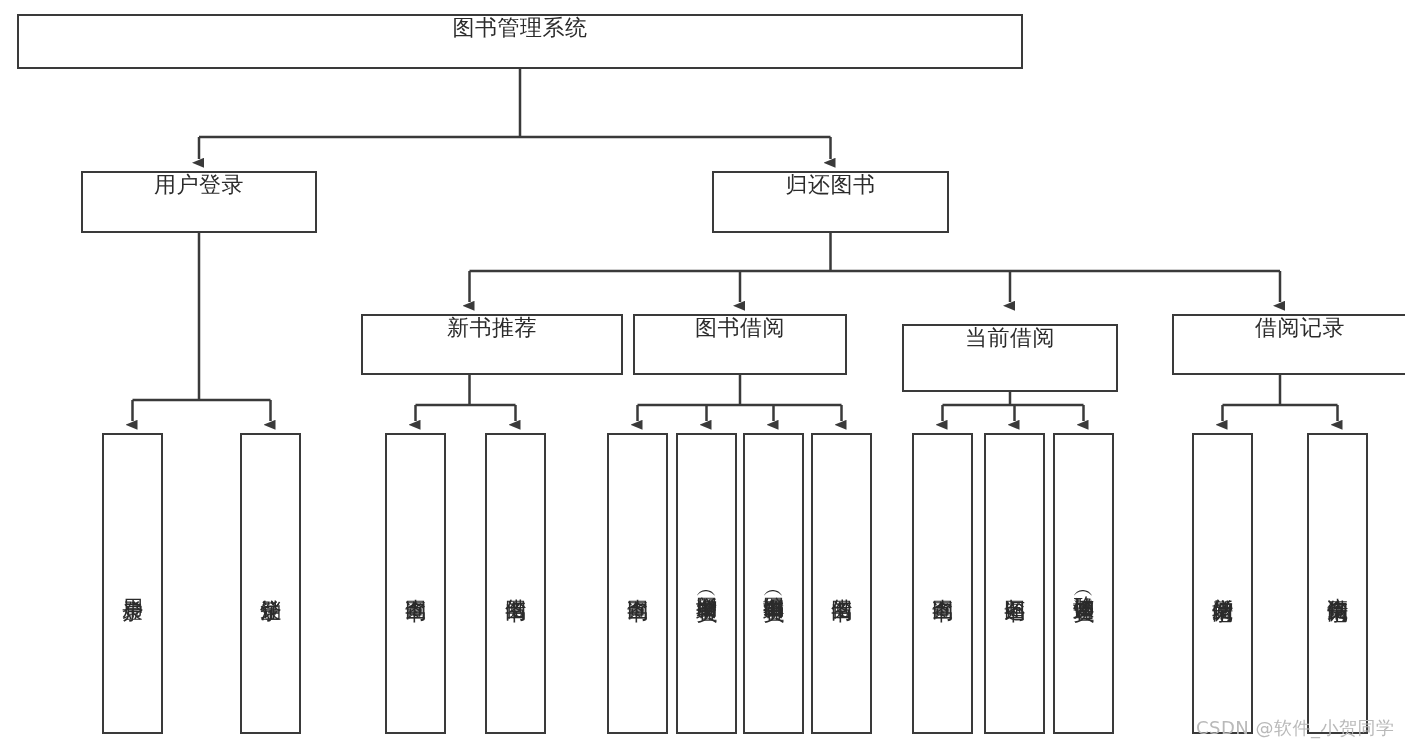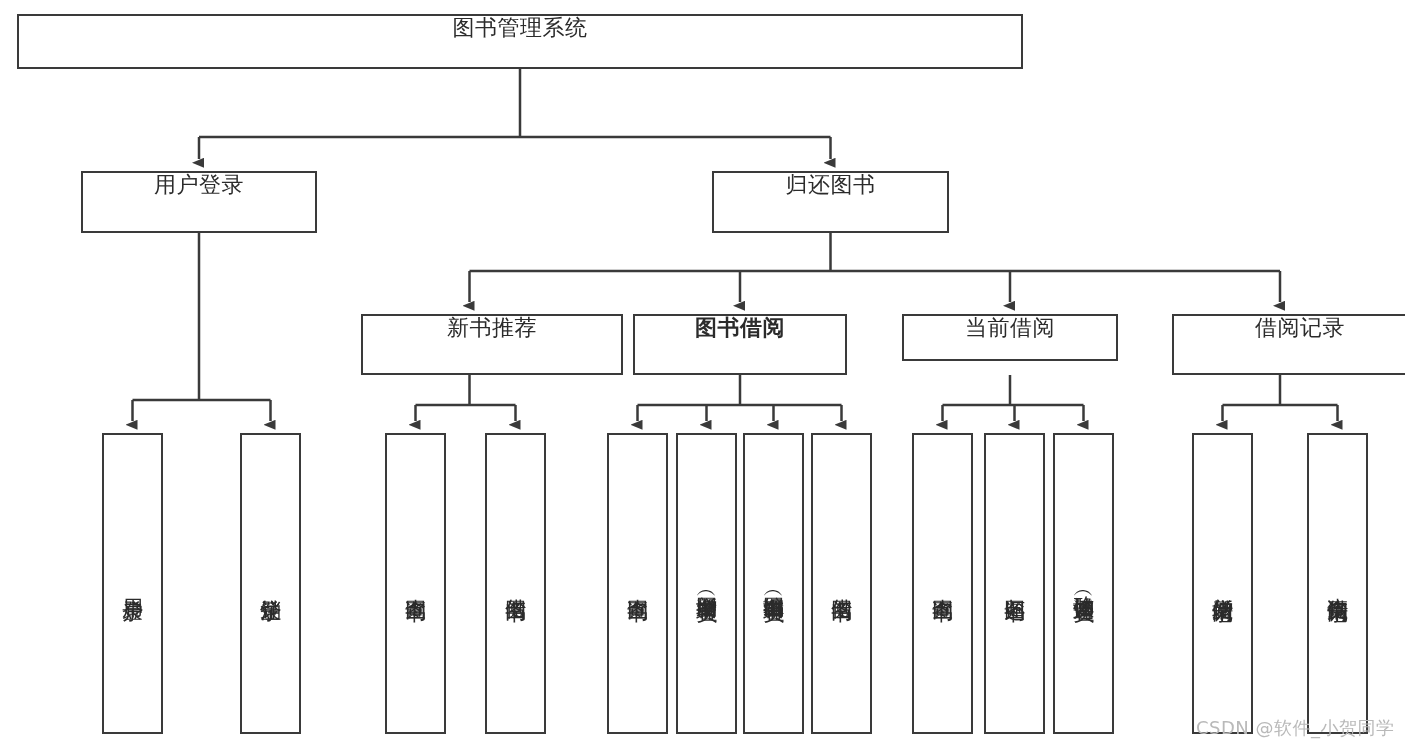--- a/index.html
+++ b/index.html
@@ -108,24 +108,24 @@
       </div>
       <div class="node" style="left: 81px; top: 171px; width: 236px; height: 62px;">
         <span class="node-label">用户登录</span>
       </div>
       <div class="node" style="left: 712px; top: 171px; width: 237px; height: 62px;">
         <span class="node-label">归还图书</span>
       </div>
       <div class="node" style="left: 361px; top: 314px; width: 262px; height: 61px;">
         <span class="node-label">新书推荐</span>
       </div>
-      <div class="node" style="left: 633px; top: 314px; width: 214px; height: 61px; font-weight: bold;">
+      <div class="node" style="left: 633px; top: 314px; width: 214px; height: 61px;">
         <span class="node-label">图书借阅</span>
       </div>
-      <div class="node" style="left: 902px; top: 314px; width: 216px; height: 47px;">
+      <div class="node" style="left: 902px; top: 324px; width: 216px; height: 68px;">
         <span class="node-label">当前借阅</span>
       </div>
       <div class="node" style="left: 1172px; top: 314px; width: 256px; height: 61px;">
         <span class="node-label">借阅记录</span>
       </div>
       <div class="node vertical" style="left: 102px; top: 433px; width: 61px; height: 301px;">
         <span class="node-label">用户登录</span>
       </div>
       <div class="node vertical" style="left: 240px; top: 433px; width: 61px; height: 301px;">
         <span class="node-label">注销登录</span>

